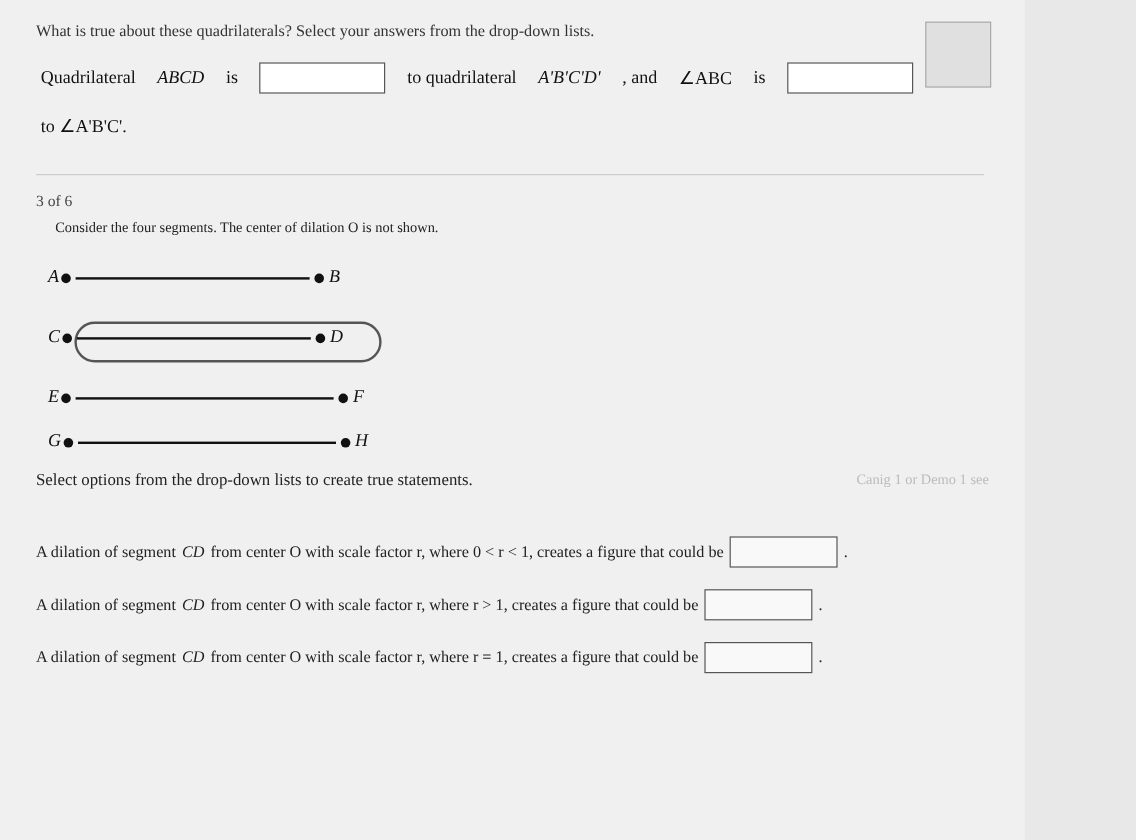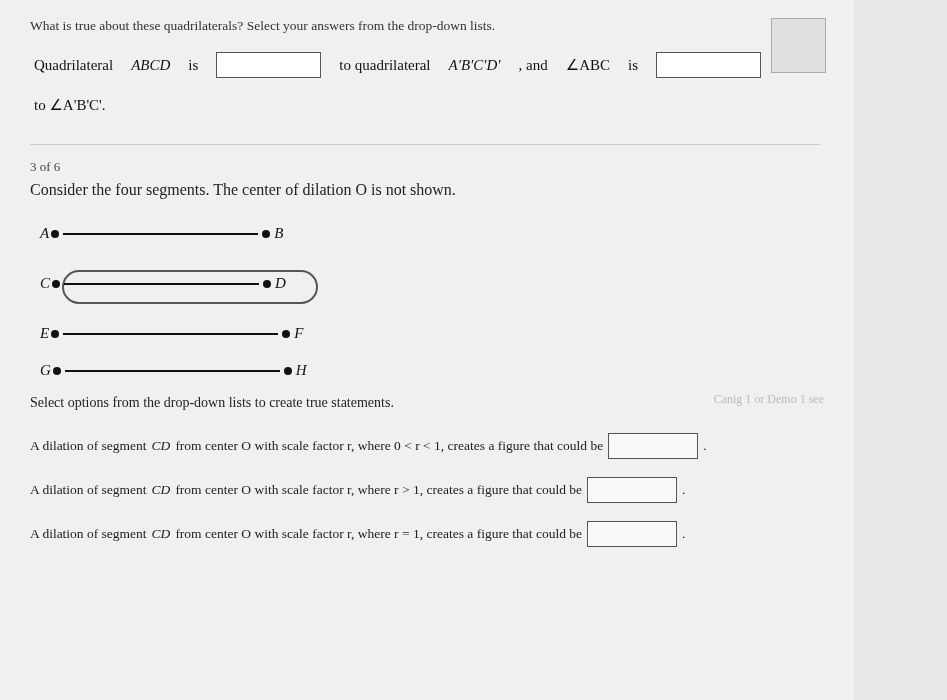--- a/index.html
+++ b/index.html
@@ -43,23 +43,24 @@
       vertical-align: middle;
     }
     .italic { font-style: italic; }
     .section-label {
       font-size: 13px;
       color: #444;
       margin-bottom: 6px;
       font-family: Liberation Serif, serif;
     }
     .consider-text {
-      font-size: 16px;
+      font-size: 12px;
       margin-bottom: 18px;
       color: #222;
+      margin-left: 16px;
     }
     .segments-diagram {
       position: relative;
       width: 340px;
       height: 160px;
       margin-bottom: 18px;
       margin-left: 10px;
     }
     .seg-row {
       display: flex;
@@ -89,21 +90,21 @@
       border: 2px solid #555;
       border-radius: 50px;
       width: 256px;
       height: 34px;
       top: 53px;
       left: 22px;
       background: transparent;
     }
     .select-options-text {
       font-size: 14px;
-      margin-bottom: 22px;
+      margin-bottom: 38px;
       color: #222;
     }
     .dilation-statement {
       font-size: 13.5px;
       color: #222;
       margin-bottom: 18px;
       display: flex;
       align-items: center;
       flex-wrap: wrap;
       gap: 5px;

